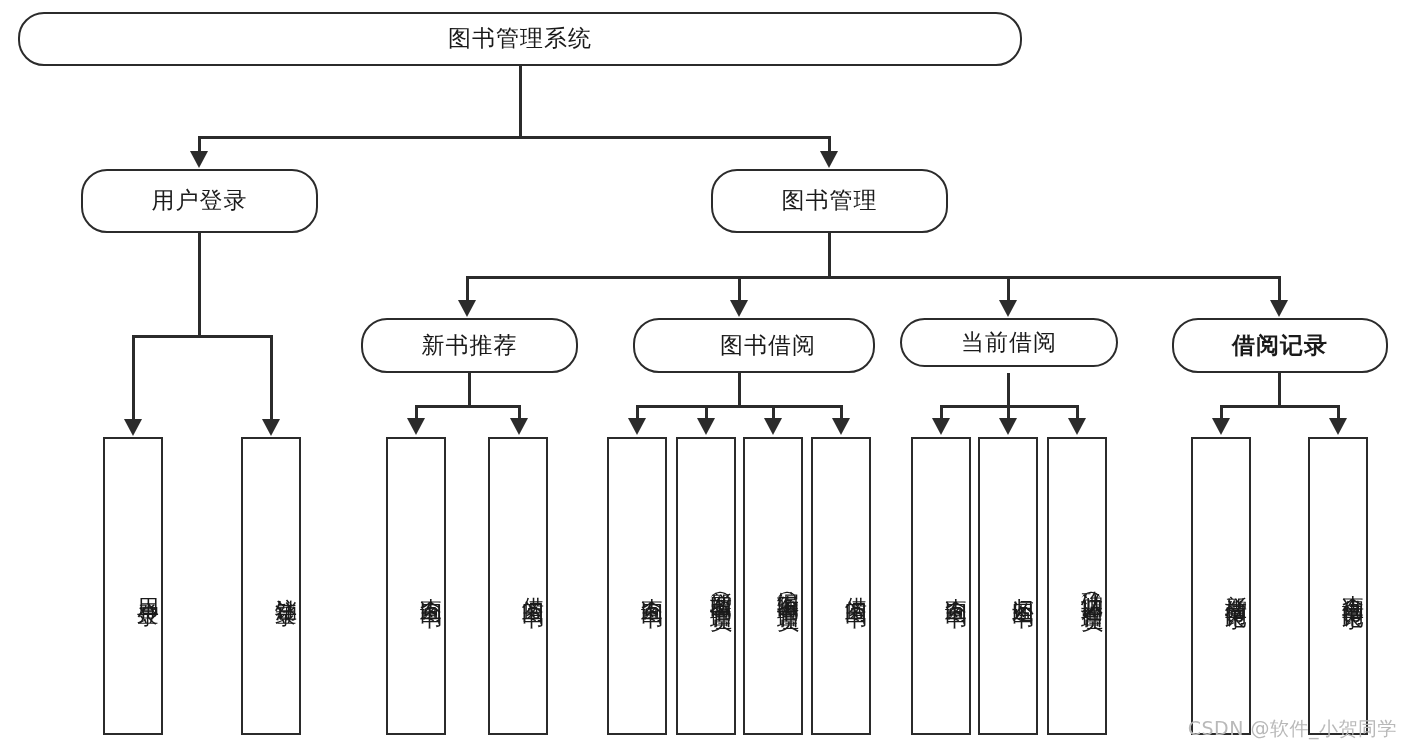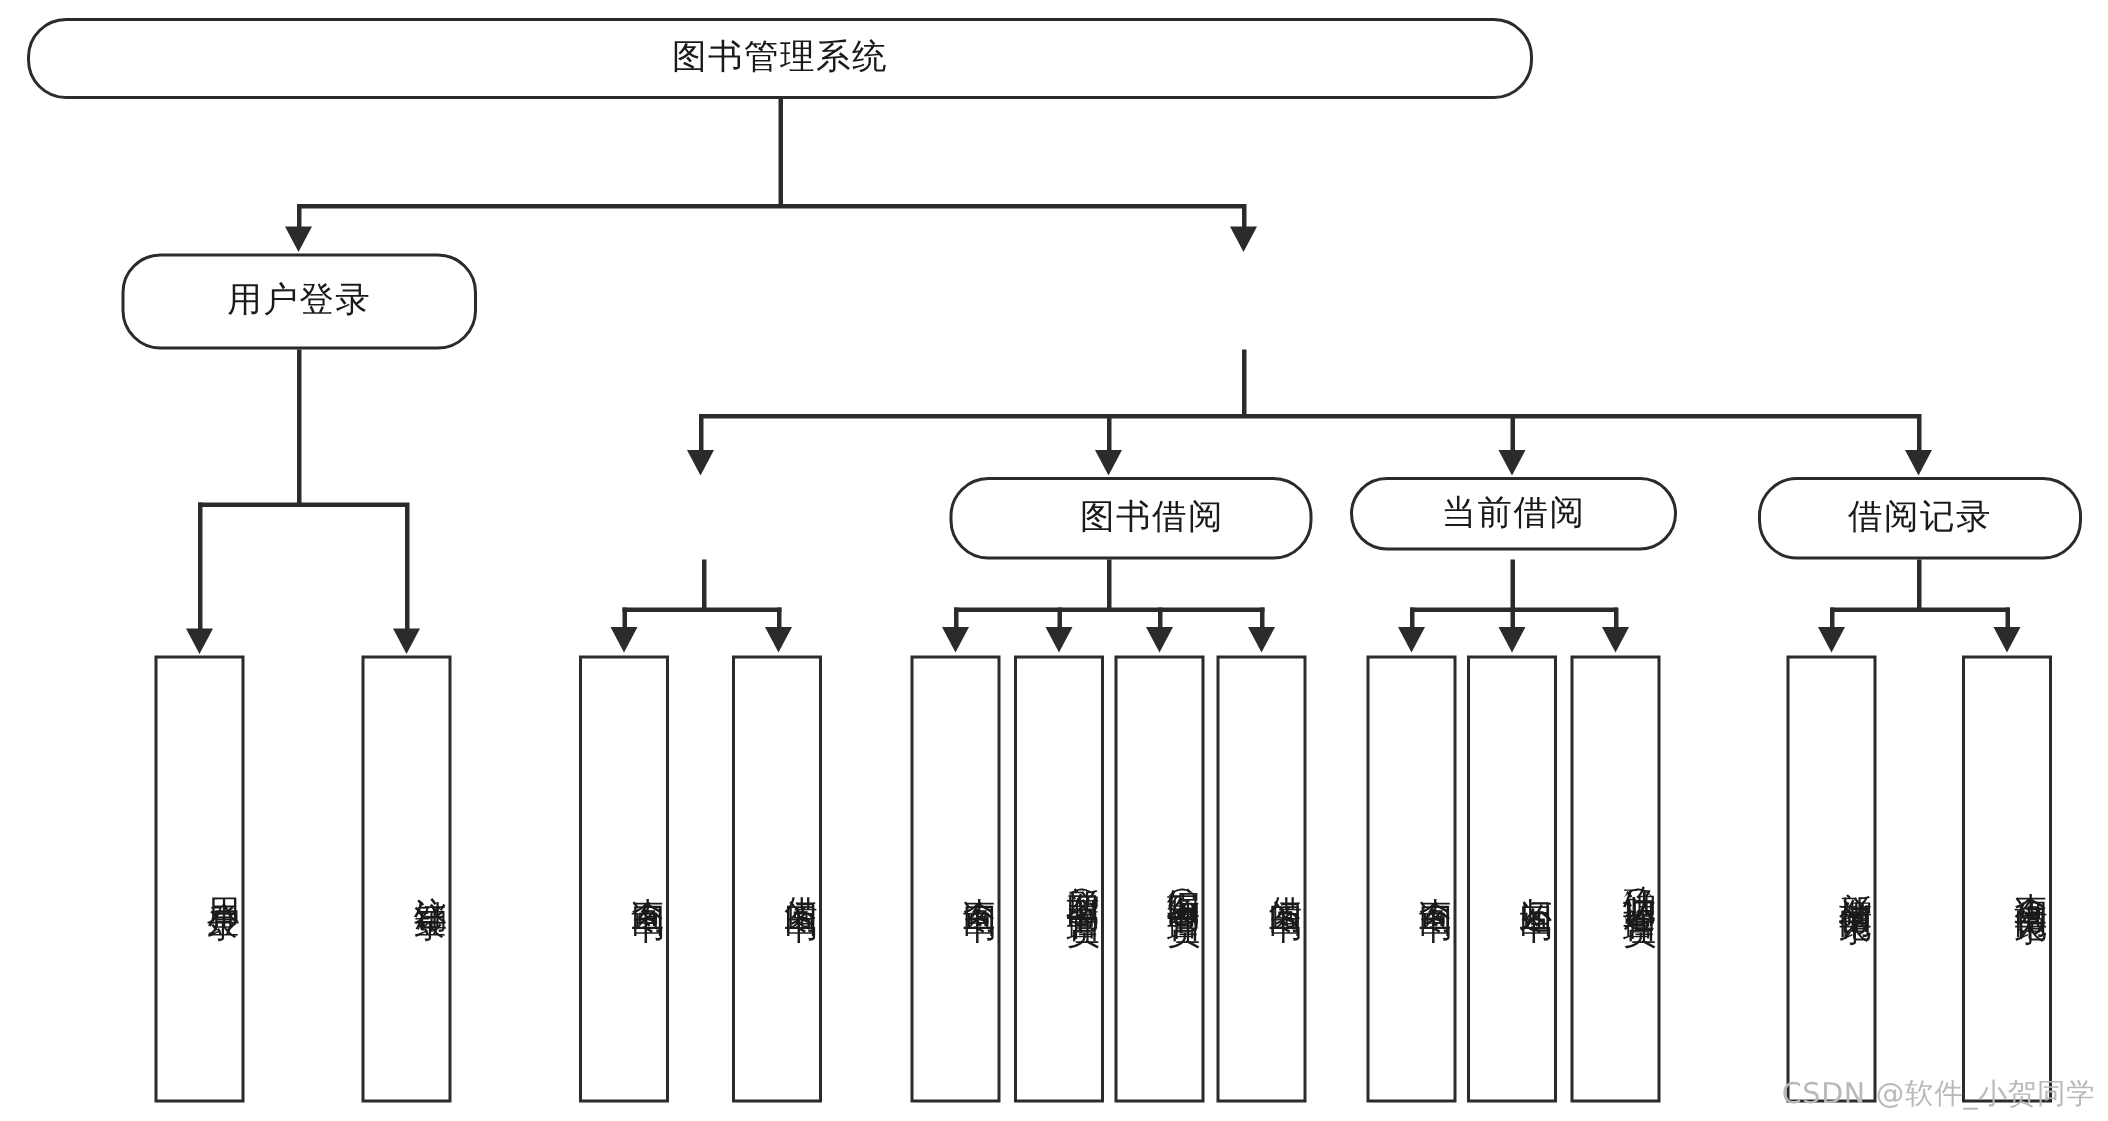--- a/index.html
+++ b/index.html
@@ -88,47 +88,53 @@
 
   <div class="conn h" style="left:198px; top:136px; width:632px;"></div>
 
   <div class="conn v" style="left:198px; top:136px; height:18px;"></div>
   <div class="arrow" style="left:190px; top:151px;"></div>
   <div class="conn v" style="left:828px; top:136px; height:18px;"></div>
   <div class="arrow" style="left:820px; top:151px;"></div>
 
   <div class="node horiz" style="left:81px; top:169px; width:237px; height:64px;">
     <span>用户登录</span>
+  </div>
+  <div class="node horiz" style="left:711px; top:169px; width:237px; height:64px;">
+    <span>图书管理</span>
   </div>
 
   <div class="conn v" style="left:198px; top:233px; height:104px;"></div>
   <div class="conn h" style="left:132px; top:335px; width:138px;"></div>
   <div class="conn v" style="left:132px; top:335px; height:86px;"></div>
   <div class="arrow" style="left:124px; top:419px;"></div>
   <div class="conn v" style="left:270px; top:335px; height:86px;"></div>
   <div class="arrow" style="left:262px; top:419px;"></div>
 
   <div class="conn v" style="left:828px; top:233px; height:45px;"></div>
   <div class="conn h" style="left:466px; top:276px; width:814px;"></div>
   <div class="conn v" style="left:466px; top:276px; height:26px;"></div>
   <div class="arrow" style="left:458px; top:300px;"></div>
   <div class="conn v" style="left:738px; top:276px; height:26px;"></div>
   <div class="arrow" style="left:730px; top:300px;"></div>
   <div class="conn v" style="left:1007px; top:276px; height:26px;"></div>
   <div class="arrow" style="left:999px; top:300px;"></div>
   <div class="conn v" style="left:1278px; top:276px; height:26px;"></div>
   <div class="arrow" style="left:1270px; top:300px;"></div>
 
+  <div class="node horiz" style="left:361px; top:318px; width:217px; height:55px;">
+    <span>新书推荐</span>
+  </div>
   <div class="node horiz" style="left:633px; top:318px; width:242px; height:55px;padding-left:28px;">
     <span>图书借阅</span>
   </div>
   <div class="node horiz" style="left:900px; top:318px; width:218px; height:49px;">
     <span>当前借阅</span>
   </div>
-  <div class="node horiz" style="left:1172px; top:318px; width:216px; height:55px;">
+  <div class="node horiz" style="left:1172px; top:318px; width:216px; height:55px;font-weight:bold;">
     <span>借阅记录</span>
   </div>
 
   <div class="conn v" style="left:468px; top:373px; height:34px;"></div>
   <div class="conn h" style="left:415px; top:405px; width:106px;"></div>
   <div class="conn v" style="left:415px; top:405px; height:14px;"></div>
   <div class="arrow" style="left:407px; top:418px;"></div>
   <div class="conn v" style="left:518px; top:405px; height:14px;"></div>
   <div class="arrow" style="left:510px; top:418px;"></div>
 

